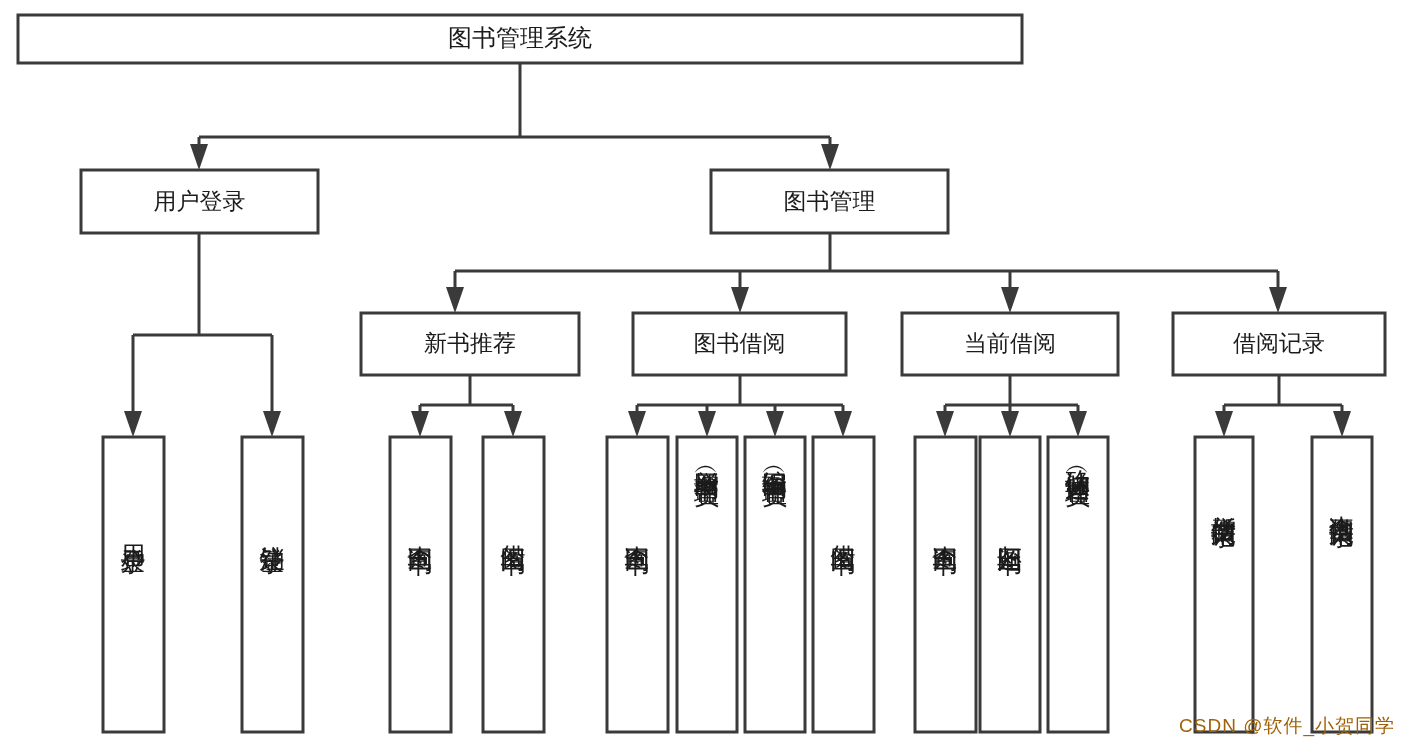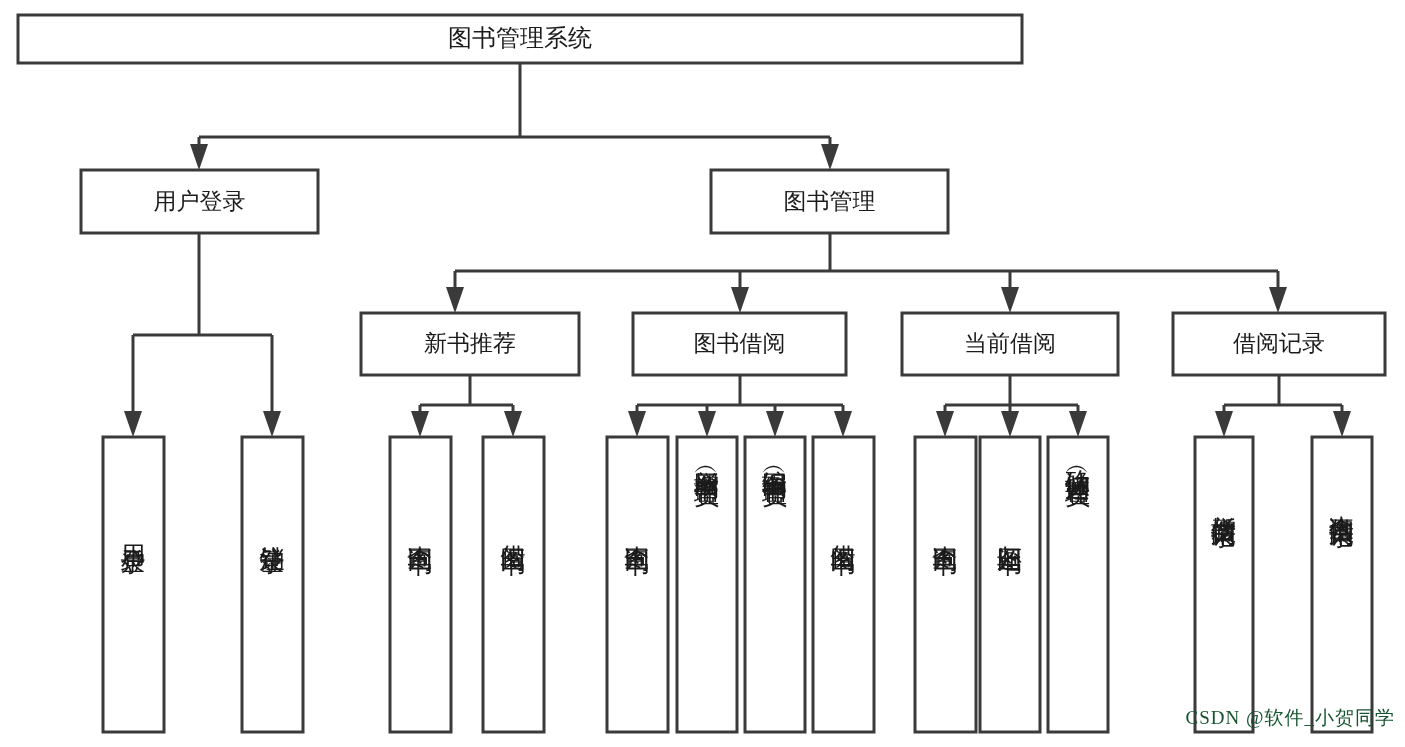--- a/index.html
+++ b/index.html
@@ -67,24 +67,24 @@
     width: 100%;
     height: 100%;
     display: flex;
     align-items: flex-start;
     justify-content: center;
     overflow: hidden;
   }
   .watermark {
     position: absolute;
     right: 10px;
-    bottom: 16px;
-    font-family: Liberation Serif, serif;
+    bottom: 8px;
+    font-family: Liberation Sans, sans-serif;
     font-size: 19px;
-    color: #14532d;
+    color: #a16207;
     letter-spacing: 1px;
     white-space: nowrap;
     user-select: none;
   }
 </style>
 </head>
 <body>
 
 <svg id="diagram" viewBox="0 0 1405 747">
   <g id="links-layer">

